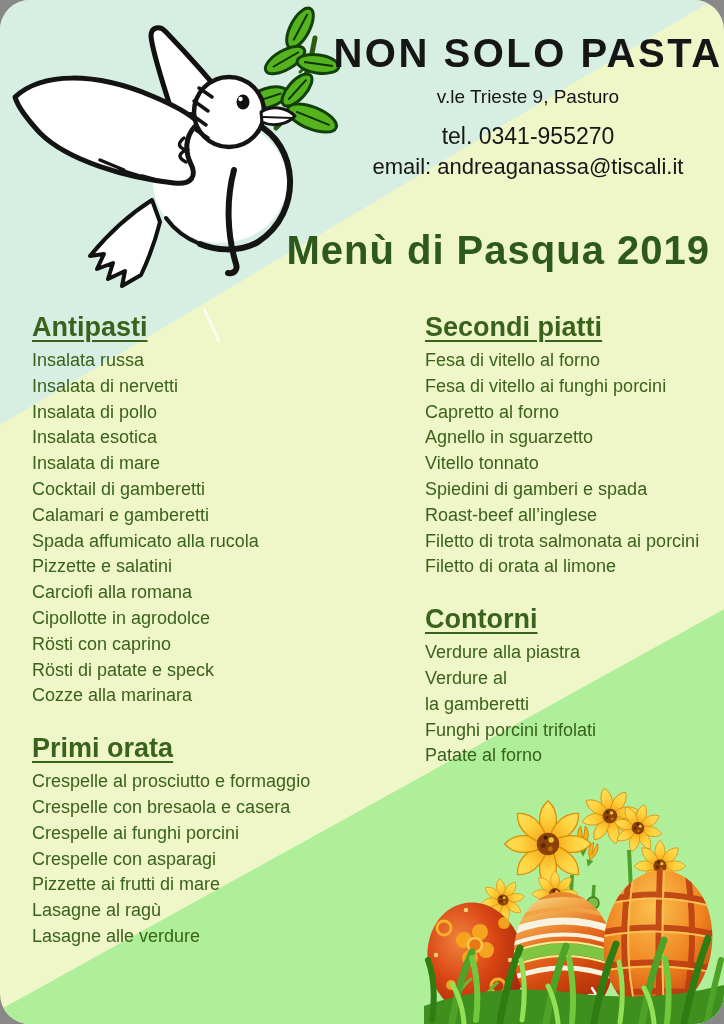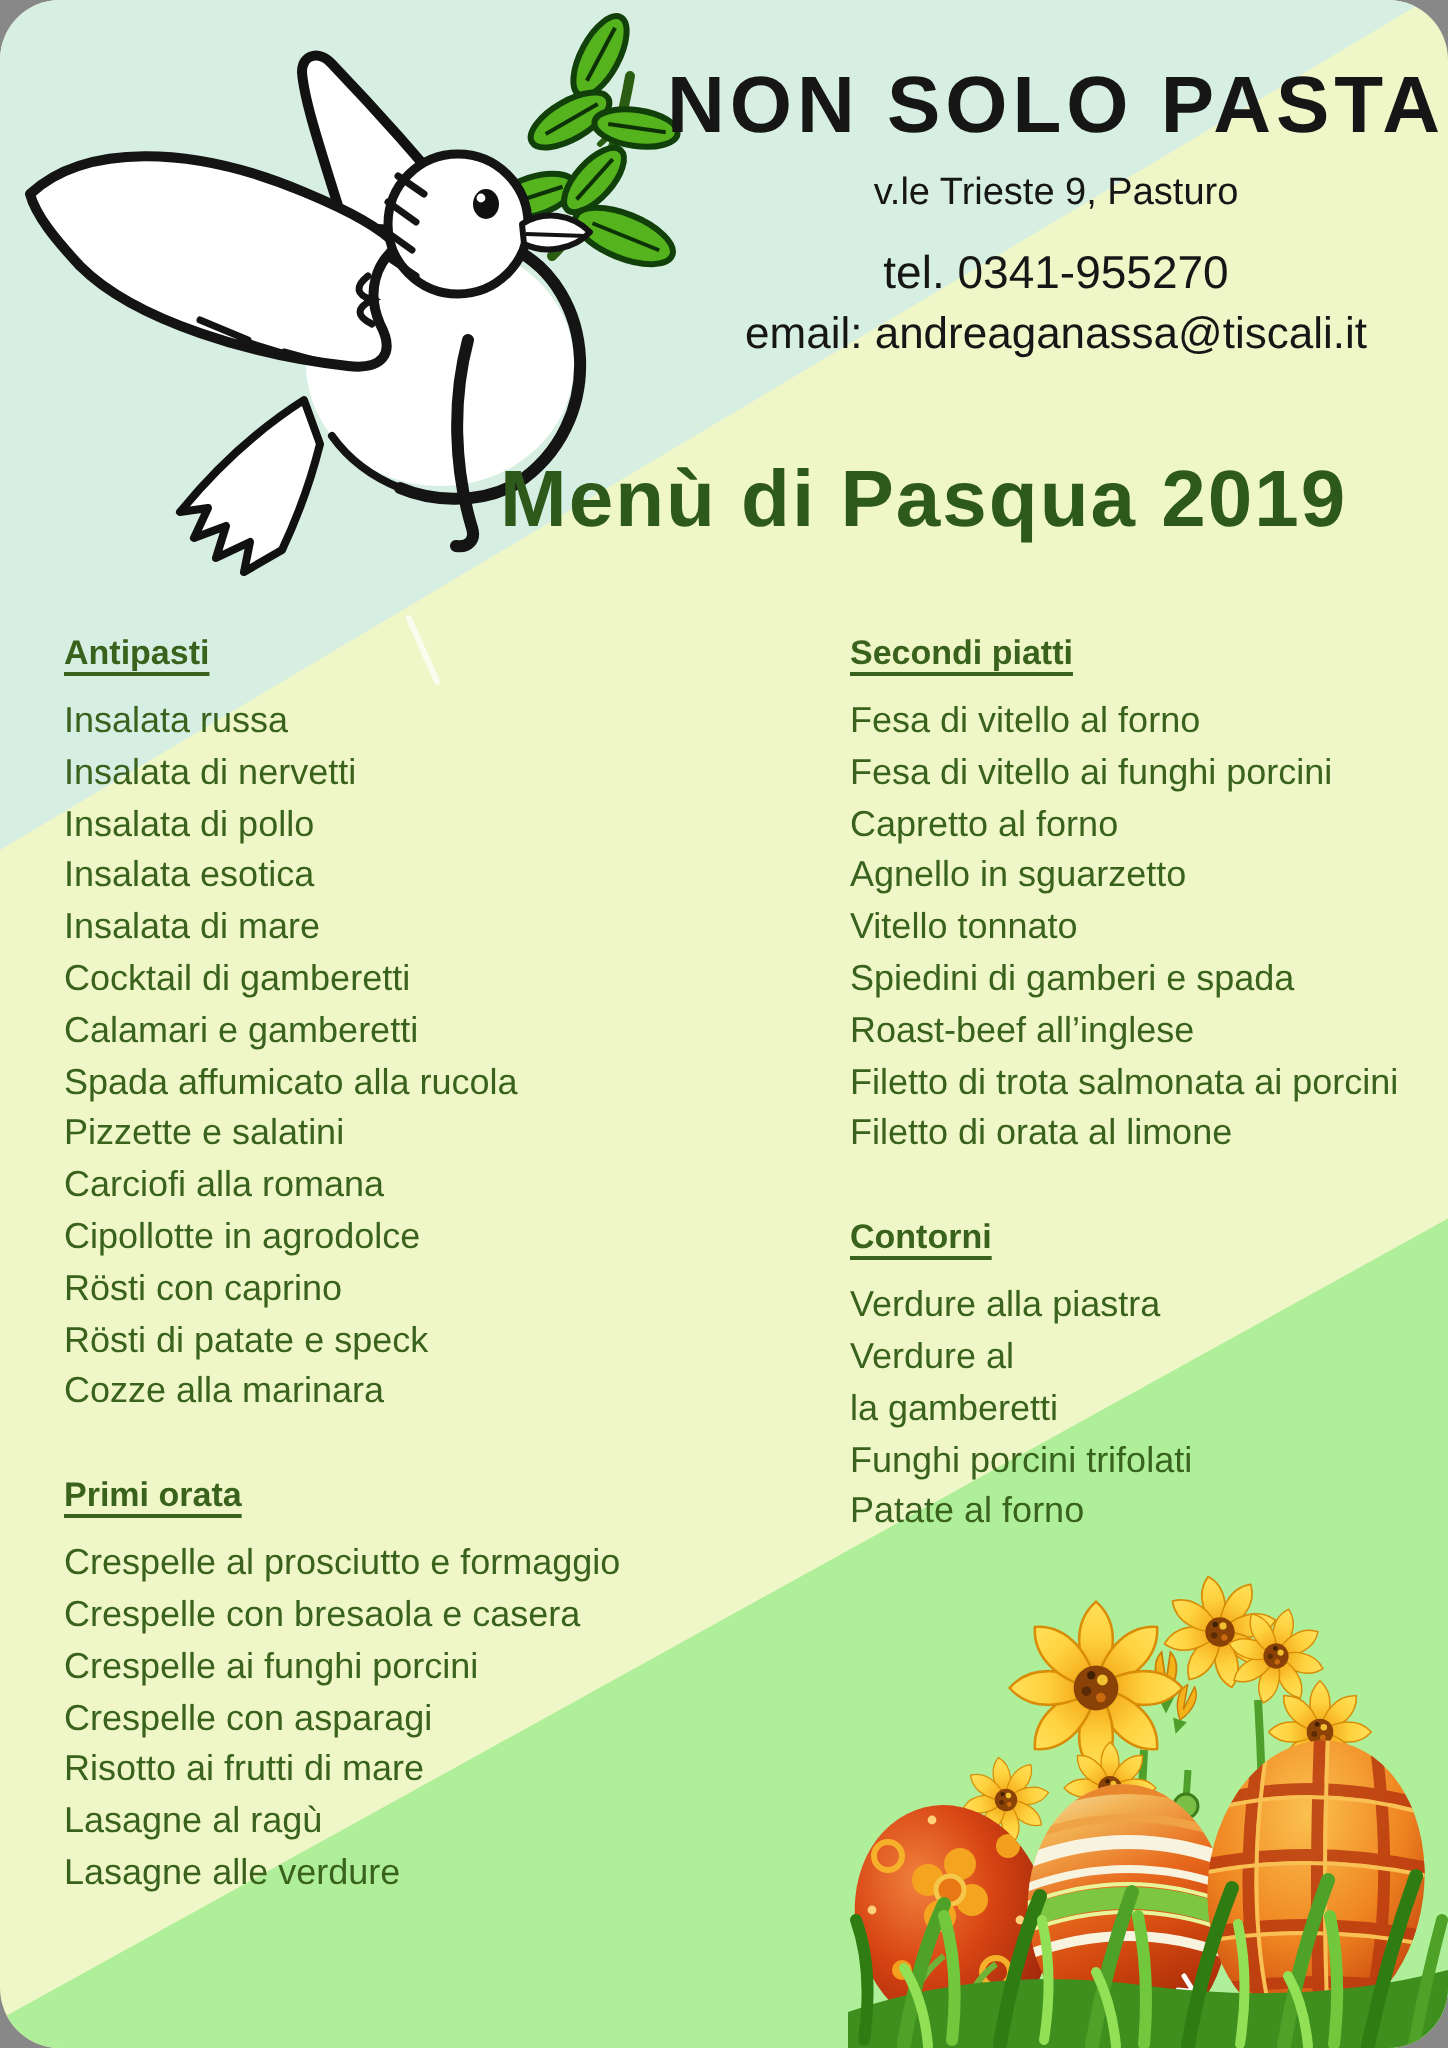--- a/index.html
+++ b/index.html
@@ -9,28 +9,28 @@
   .band{position:absolute;inset:0;}
   .band-teal{background:#d7efe2;clip-path:polygon(0 0,98.5% 0,0 41.5%);}
   .band-green{background:#b0ef9a;clip-path:polygon(100% 59.5%,100% 100%,0 100%,0 98.6%);}
   
   .hdr{position:absolute;left:333px;top:30px;width:390px;text-align:center;color:#161616;}
   .hdr .name{font-size:40px;font-weight:bold;letter-spacing:2.5px;line-height:1.15;}
   .hdr .addr{margin-top:9px;font-size:19px;line-height:1.25;}
   .hdr .tel{margin-top:14px;font-size:23px;line-height:1.2;}
   .hdr .mail{margin-top:4px;font-size:22px;line-height:1.2;}
   
-  .menu-title{position:absolute;left:250px;top:228px;width:460px;text-align:left;
+  .menu-title{position:absolute;left:250px;top:228px;width:460px;text-align:right;
       font-size:40px;font-weight:bold;color:#2d5a1a;letter-spacing:1px;}
   
   .col{position:absolute;top:312px;color:#39621c;}
   .col-left{left:32px;width:348px;}
   .col-right{left:384px;width:340px;margin-left:41px;}
   .section + .section{margin-top:24px;}
-  .section h2{margin:0 0 6px 0;font-size:17px;font-weight:bold;line-height:30px;
+  .section h2{margin:0 0 6px 0;font-size:27px;font-weight:bold;line-height:30px;
       text-decoration:underline;text-decoration-thickness:2px;text-underline-offset:4px;}
   .menu-item{font-size:18px;line-height:25.8px;white-space:nowrap;}
   
   .faint-slash{position:absolute;left:210px;top:306px;width:3px;height:38px;
       background:rgba(255,255,255,.7);transform:rotate(-24deg);border-radius:2px;}
   
   .dove-wrap{position:absolute;left:0;top:2px;width:345px;height:295px;}
   .eggs-wrap{position:absolute;left:424px;top:780px;width:300px;height:244px;}
   svg{display:block;}
 </style>
@@ -130,21 +130,21 @@
           <div class="menu-item">Cozze alla marinara</div>
         </div>
     </div>
     <div class="section">
       <h2>Primi orata</h2>
       <div>
           <div class="menu-item">Crespelle al prosciutto e formaggio</div>
           <div class="menu-item">Crespelle con bresaola e casera</div>
           <div class="menu-item">Crespelle ai funghi porcini</div>
           <div class="menu-item">Crespelle con asparagi</div>
-          <div class="menu-item">Risotto ai frutti di mare</div>
+          <div class="menu-item">Pizzette ai frutti di mare</div>
           <div class="menu-item">Lasagne al ragù</div>
           <div class="menu-item">Lasagne alle verdure</div>
         </div>
     </div>
   </div>
 
   <div class="col col-right">
     <div class="section">
       <h2>Secondi piatti</h2>
       <div>

